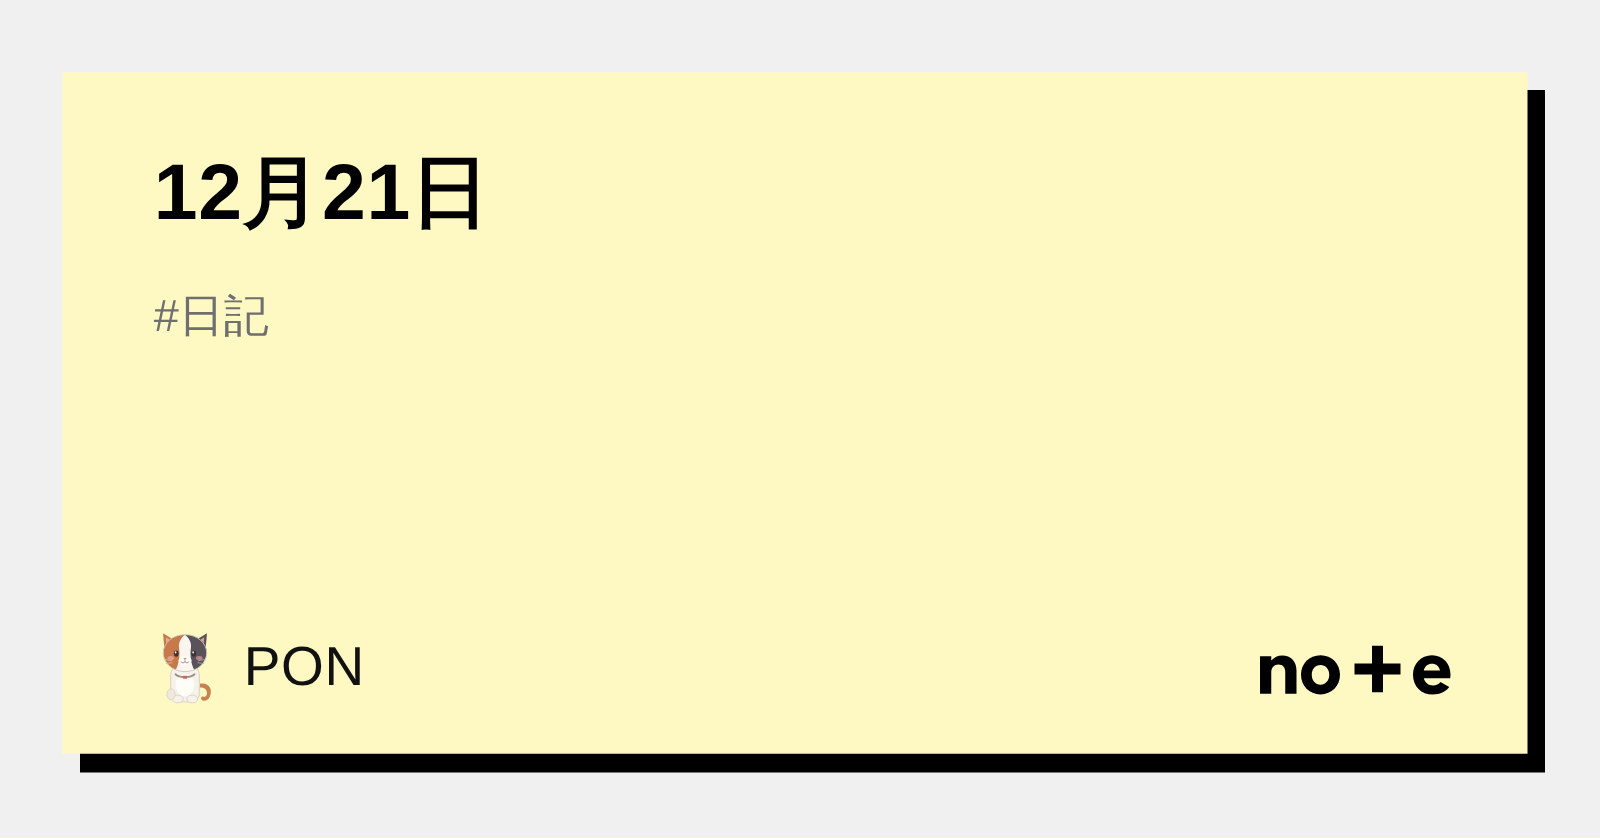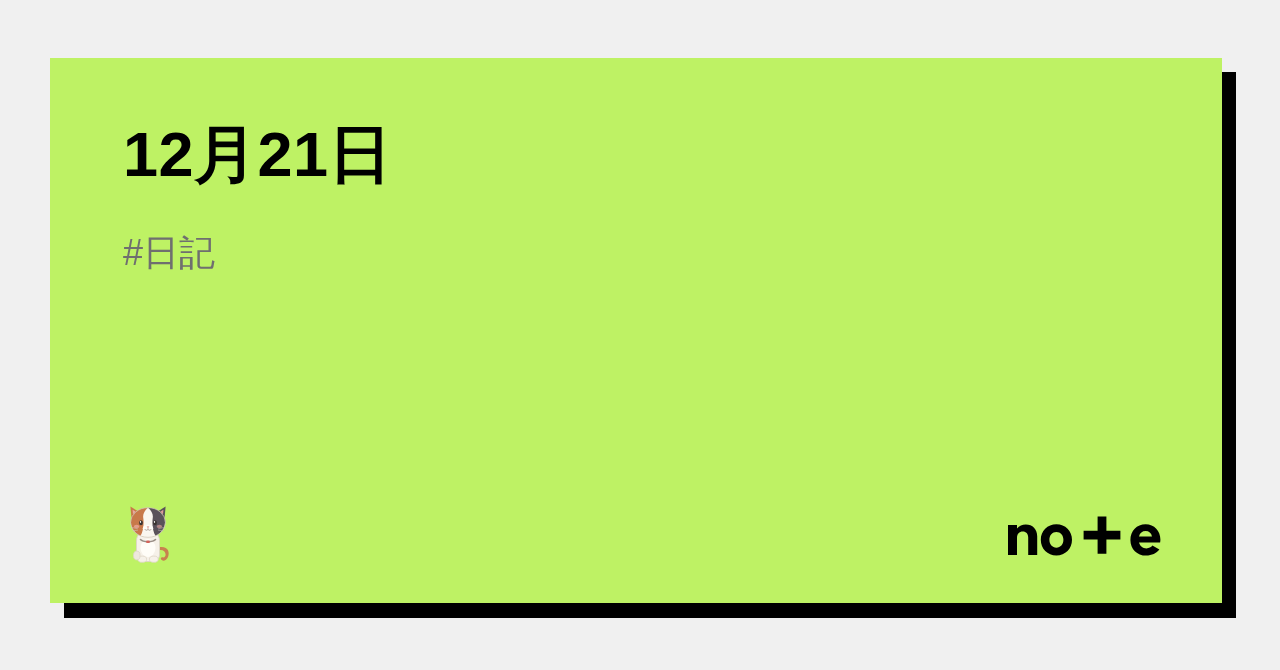--- a/index.html
+++ b/index.html
@@ -25,21 +25,21 @@
     background: #000000;
   }
 
   
   .card {
     position: absolute;
     left: 50px;
     top: 58px;
     width: 1172px;
     height: 545px;
-    background: #bef264;
+    background: #fef9c3;
     box-sizing: border-box;
     padding: 0;
   }
 
   .card-inner {
     position: relative;
     width: 100%;
     height: 100%;
   }
 
@@ -166,20 +166,21 @@
             <ellipse cx="24" cy="25.2" rx="5.2" ry="3.4" fill="#fffdf8"></ellipse>
             <path d="M22.6 23.4 L25.4 23.4 L24 25 Z" fill="#d4837c"></path>
             <path d="M24 25 L24 26.4" stroke="#b9938c" stroke-width="0.7"></path>
             <path d="M24 26.4 C22.9 27.7 21.3 27.4 20.8 26.2" stroke="#8e7c74" stroke-width="0.7" fill="none"></path>
             <path d="M24 26.4 C25.1 27.7 26.7 27.4 27.2 26.2" stroke="#8e7c74" stroke-width="0.7" fill="none"></path>
 
             <path d="M13.4 25.6 L8.4 24.6 M13.6 27.2 L9 27.8" stroke="#cfc6b6" stroke-width="0.6" stroke-linecap="round"></path>
             <path d="M34.6 25.6 L39.6 24.6 M34.4 27.2 L39 27.8" stroke="#b8b0ac" stroke-width="0.6" stroke-linecap="round"></path>
           </svg>
         </span>
+        <span class="author-name">PON</span>
       </div>
 
       <div class="brand-logo">
         <svg viewBox="0 0 160 40" xmlns="http://www.w3.org/2000/svg" aria-hidden="true">
 
           <path d="M0 9 L9 9 L9 12.4 C11.3 9.9 14.2 8.4 17.8 8.4 C24.6 8.4 29.2 13.1 29.2 20.3 L29.2 39 L20.2 39 L20.2 21.6 C20.2 17.8 18.1 15.6 14.8 15.6 C11.3 15.6 9 18 9 22 L9 39 L0 39 Z" fill="#000000"></path>
 
           <path d="M48.4 8.2 C57.4 8.2 64 14.9 64 23.8 C64 32.7 57.4 39.5 48.4 39.5 C39.4 39.5 32.8 32.7 32.8 23.8 C32.8 14.9 39.4 8.2 48.4 8.2 Z M48.4 16 C44.3 16 41.4 19.3 41.4 23.8 C41.4 28.4 44.3 31.7 48.4 31.7 C52.5 31.7 55.4 28.4 55.4 23.8 C55.4 19.3 52.5 16 48.4 16 Z" fill="#000000"></path>
 
           <path d="M89.6 0.6 L98.4 0.6 L98.4 14.8 L112.4 14.8 L112.4 23.6 L98.4 23.6 L98.4 37.8 L89.6 37.8 L89.6 23.6 L75.6 23.6 L75.6 14.8 L89.6 14.8 Z" fill="#000000"></path>

